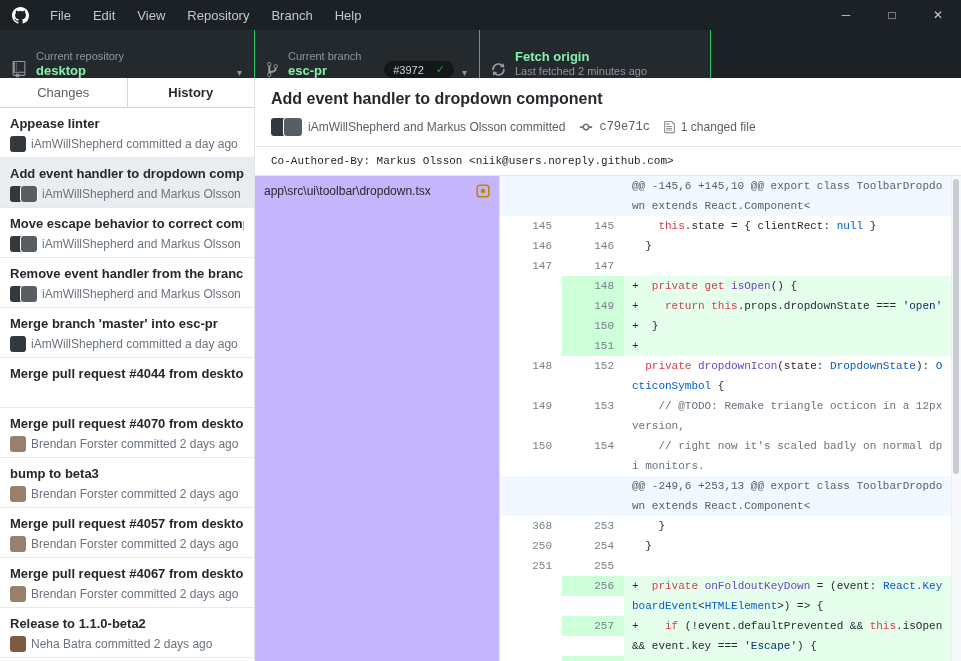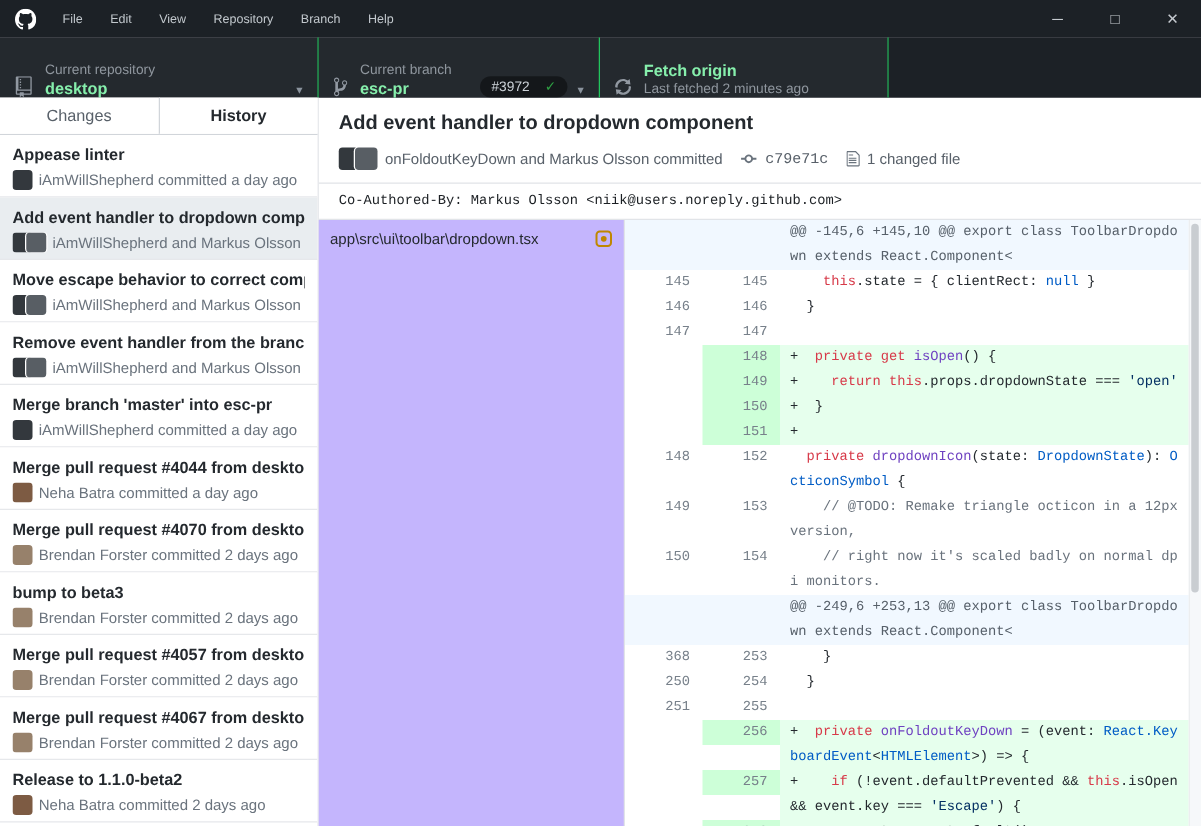--- a/index.html
+++ b/index.html
@@ -4,21 +4,21 @@
 <style>
   *{margin:0;padding:0;box-sizing:border-box}
   html,body{width:961px;height:661px;overflow:hidden}
   body{font-family:"Liberation Sans","DejaVu Sans",sans-serif;background:#fff;color:#24292e}
   .app{width:961px;height:661px;display:flex;flex-direction:column}
 
   
   .titlebar{height:30px;background:#1c2126;display:flex;align-items:center;flex:none;color:#c2c8cd}
   .logo{display:flex;align-items:center;margin:0 10px 0 12px}
   .menubar{display:flex;height:100%}
-  .menu-item{padding:0 11px;display:flex;align-items:center;font-size:10px;cursor:default}
+  .menu-item{padding:0 11px;display:flex;align-items:center;font-size:13px;cursor:default}
   .win-controls{margin-left:auto;display:flex;height:100%}
   .win-btn{width:46px;height:100%;display:flex;align-items:center;justify-content:center;font-size:12px;color:#c6cbd0}
 
   
   .toolbar{height:48px;background:#1c2126;display:flex;flex:none}
   .tb-btn{background:#24292e;border-right:1px solid #22c55e;display:flex;align-items:flex-end;padding:0 12px;cursor:default}
   .tb-repo{width:255px}
   .tb-branch{width:225px}
   .tb-fetch{width:231px}
   .tb-icon{display:flex;margin-right:10px;flex:none}
@@ -202,26 +202,20 @@
             <div class="commit-title">Merge branch 'master' into esc-pr</div>
             <div class="commit-meta">
               <span class="av-stack">
                 <span class="avatar" style="background: rgb(51, 56, 61);"></span>
               </span>
               <span>iAmWillShepherd committed a day ago</span>
             </div>
           </div>
           <div class="commit-item">
             <div class="commit-title">Merge pull request #4044 from desktop/…</div>
-            <div class="commit-meta">
-              <span class="av-stack">
-                <span class="avatar" style="background: rgb(125, 91, 67);"></span>
-              </span>
-              <span>Neha Batra committed a day ago</span>
-            </div>
           </div>
           <div class="commit-item">
             <div class="commit-title">Merge pull request #4070 from desktop/…</div>
             <div class="commit-meta">
               <span class="av-stack">
                 <span class="avatar" style="background: rgb(151, 129, 107);"></span>
               </span>
               <span>Brendan Forster committed 2 days ago</span>
             </div>
           </div>
@@ -265,21 +259,21 @@
     </aside>
 
     <section class="main">
       <div class="commit-header">
         <div class="commit-title-big">Add event handler to dropdown component</div>
         <div class="commit-meta-row">
           <span class="av-stack">
               <span class="avatar" style="background: rgb(51, 56, 61);"></span>
               <span class="avatar" style="background: rgb(88, 94, 100);"></span>
             </span>
-          <span>onFoldoutKeyDown and Markus Olsson committed</span>
+          <span>iAmWillShepherd and Markus Olsson committed</span>
           <span class="meta-icon">
             <svg width="14" height="14" viewBox="0 0 14 16">
                 <path fill="#6a737d" d="M10.86 7c-.45-1.72-2-3-3.86-3-1.86 0-3.41 1.28-3.86 3H0v2h3.14c.45 1.72 2 3 3.86 3 1.86 0 3.41-1.28 3.86-3H14V7h-3.14zM7 10.2c-1.22 0-2.2-.98-2.2-2.2 0-1.22.98-2.2 2.2-2.2 1.22 0 2.2.98 2.2 2.2 0 1.22-.98 2.2-2.2 2.2z"></path>
               </svg>
           </span>
           <span class="sha">c79e71c</span>
           <span class="meta-icon">
             <svg width="11" height="14" viewBox="0 0 12 16">
                 <path fill="#6a737d" d="M6 5H2V4h4v1zM2 8h7V7H2v1zm0 2h7V9H2v1zm0 2h7v-1H2v1zm10-7.5V14c0 .55-.45 1-1 1H1c-.55 0-1-.45-1-1V2c0-.55.45-1 1-1h7.5L12 4.5zM11 5L8 2H1v12h10V5z"></path>
               </svg>

